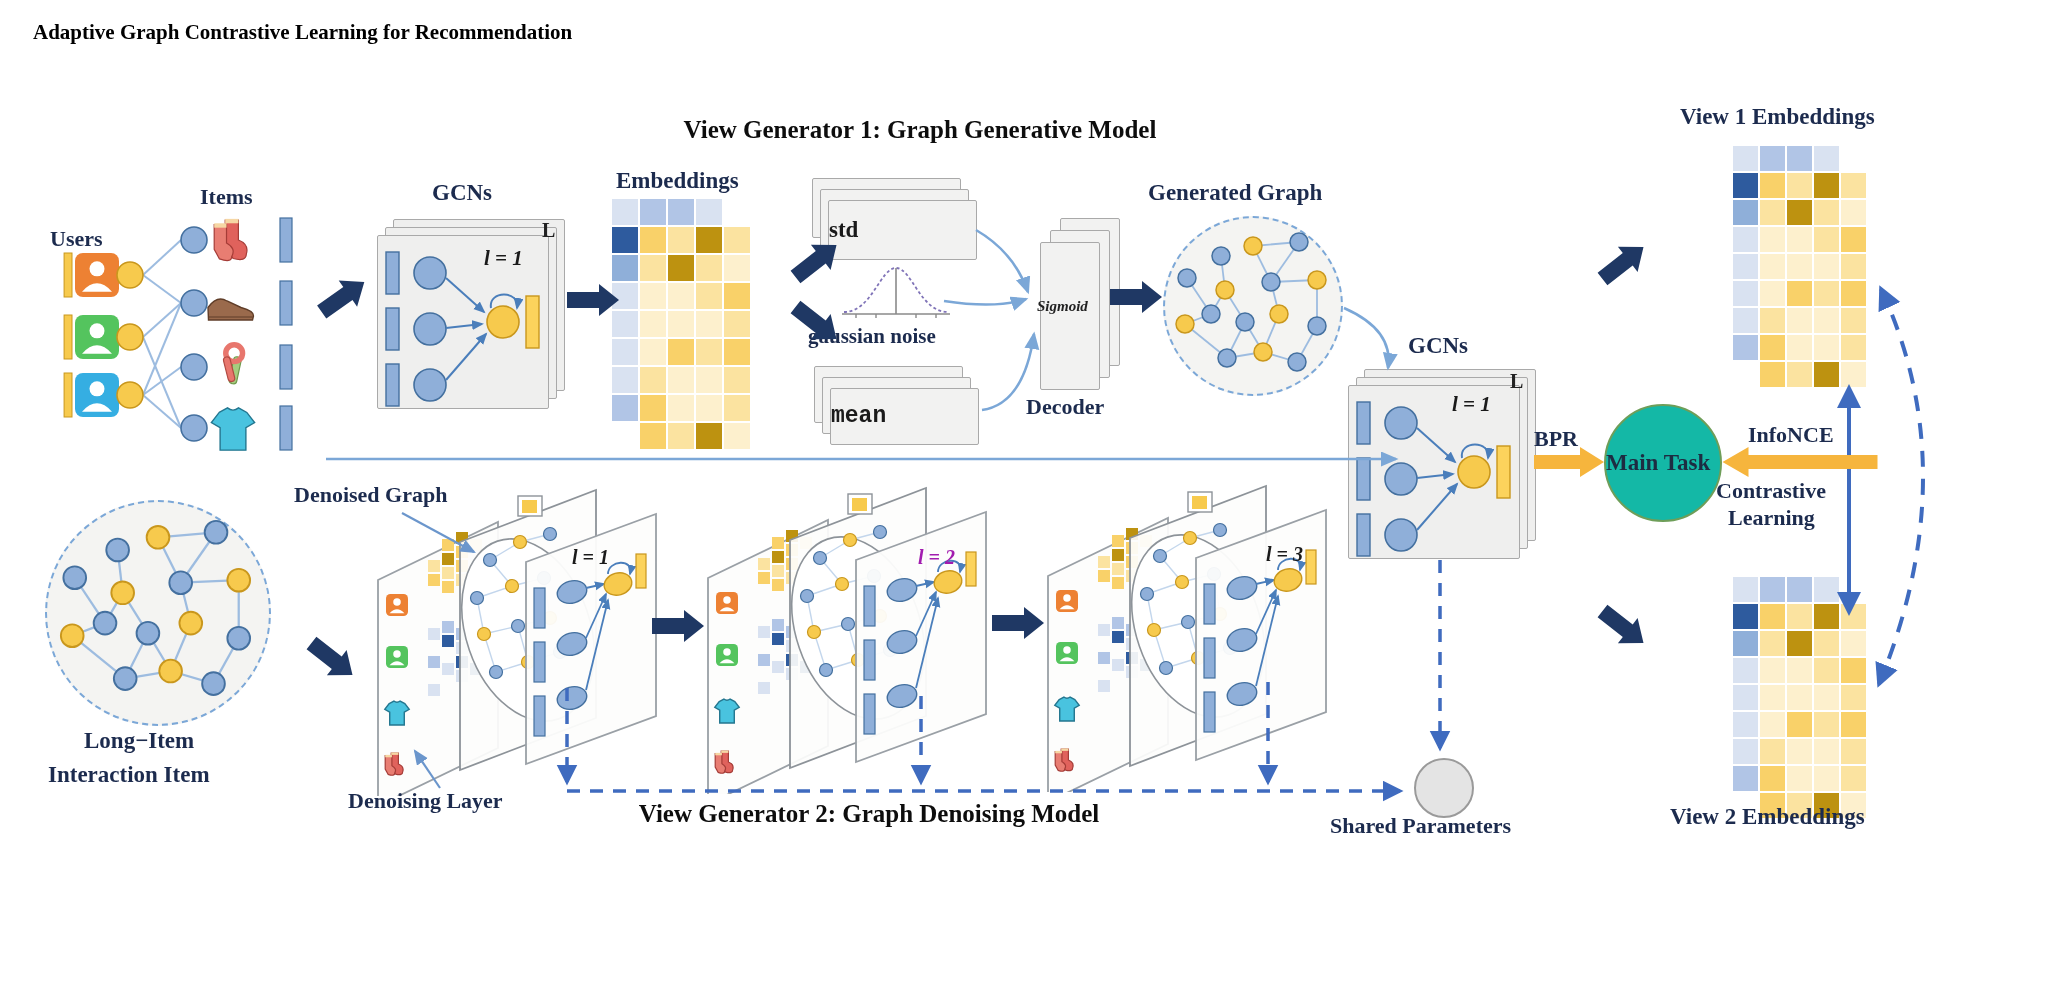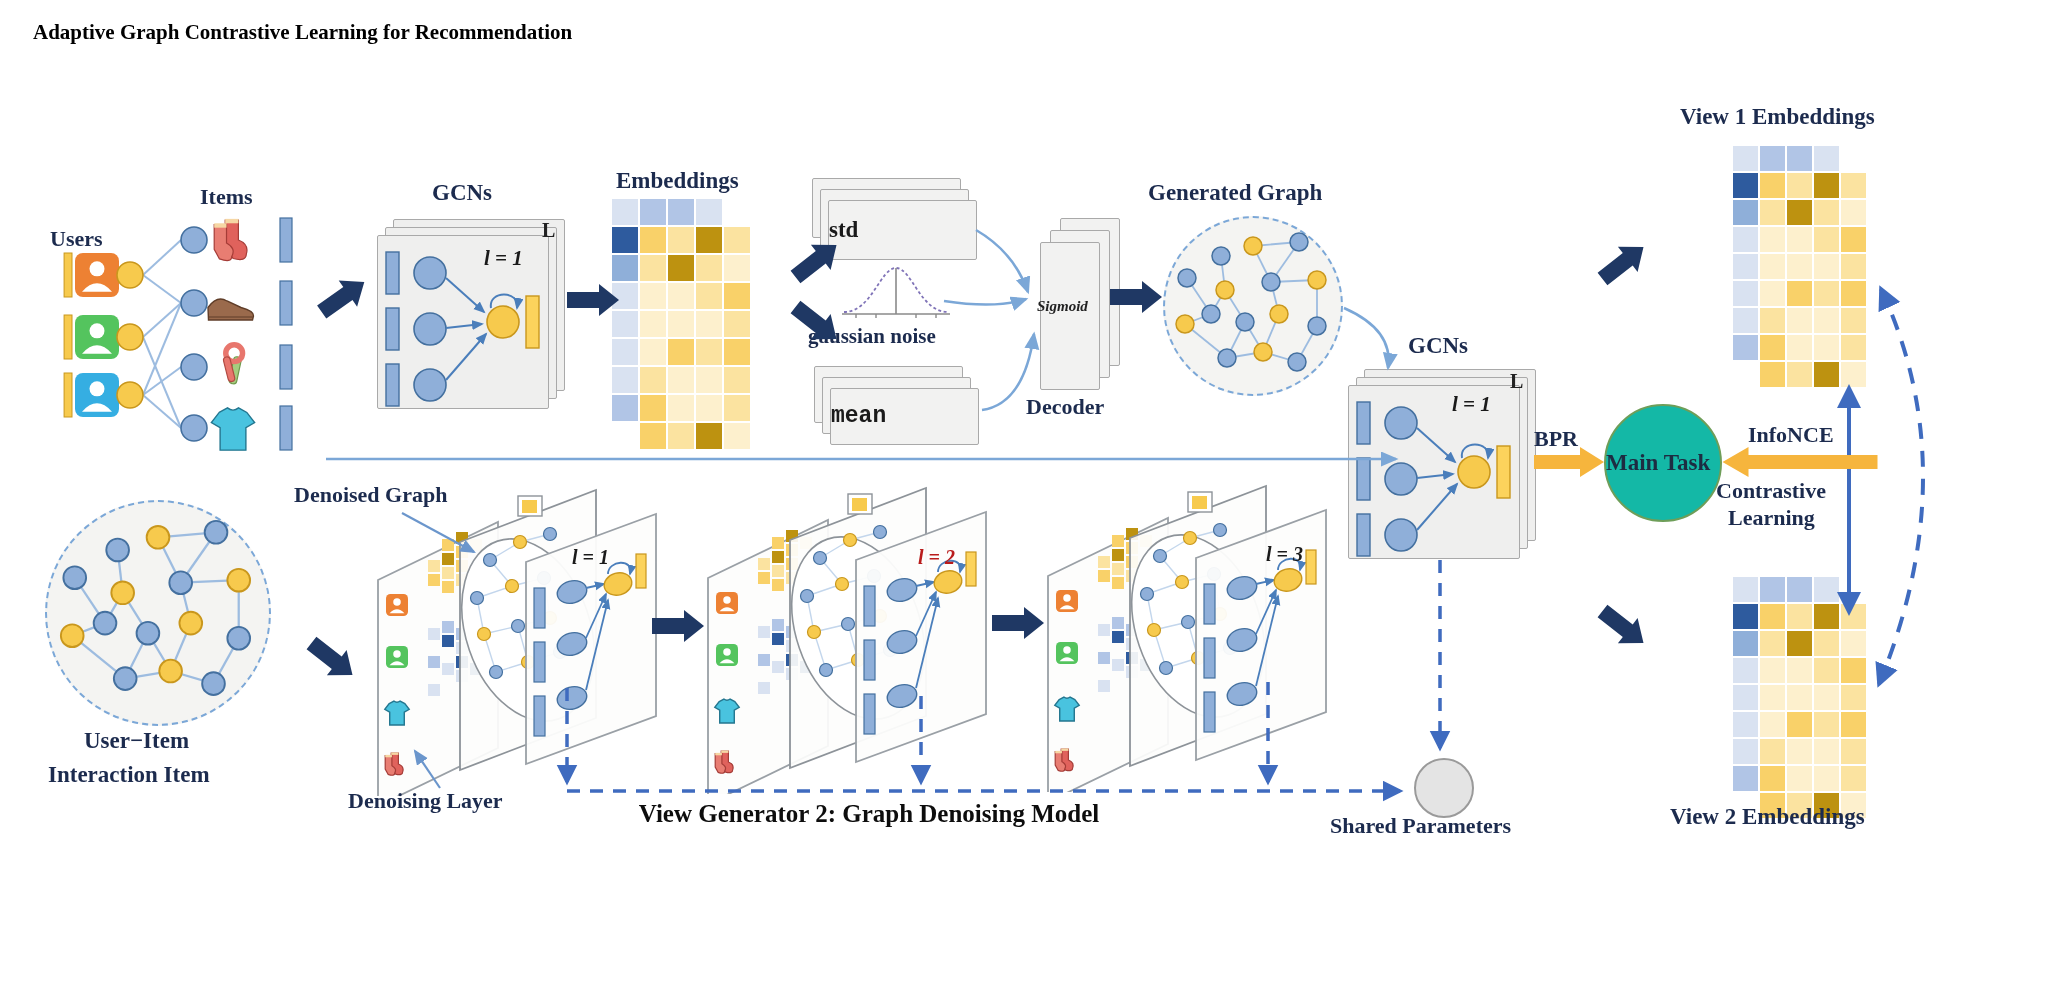--- a/index.html
+++ b/index.html
@@ -20,20 +20,21 @@
   .abs{position:absolute;}
   .it{font-style:italic;}
 </style>
 </head>
 <body>
 
 <div id="canvas">
 
   <div class="hdr" style="left:33px;">Adaptive Graph Contrastive Learning for Recommendation</div>
 
+  <div class="title" style="left:630px;top:116px;width:580px;">View Generator 1: Graph Generative Model</div>
   <div class="title" style="left:634px;top:800px;width:470px;">View Generator 2: Graph Denoising Model</div>
 
   <div class="lbl" style="left:50px;top:226px;">Users</div>
   <div class="lbl" style="left:200px;top:184px;">Items</div>
   <svg id="bipartite" class="abs" style="left:40px;top:180px;" width="320" height="290" viewBox="0 0 320 290">
       <g stroke="#9dbce0" stroke-width="2">
         <line x1="103" y1="95" x2="141" y2="60"></line>
         <line x1="103" y1="95" x2="141" y2="123"></line>
         <line x1="103" y1="157" x2="141" y2="123"></line>
         <line x1="103" y1="157" x2="141" y2="248"></line>
@@ -394,21 +395,21 @@
         <circle cx="20" cy="106" r="9" fill="#f7ca4d" stroke="#c9971d" stroke-width="1.5"></circle>
         <circle cx="46" cy="96" r="9" fill="#8fafd9" stroke="#44709f" stroke-width="1.5"></circle>
         <circle cx="80" cy="104" r="9" fill="#8fafd9" stroke="#44709f" stroke-width="1.5"></circle>
         <circle cx="114" cy="96" r="9" fill="#f7ca4d" stroke="#c9971d" stroke-width="1.5"></circle>
         <circle cx="152" cy="108" r="9" fill="#8fafd9" stroke="#44709f" stroke-width="1.5"></circle>
         <circle cx="62" cy="140" r="9" fill="#8fafd9" stroke="#44709f" stroke-width="1.5"></circle>
         <circle cx="98" cy="134" r="9" fill="#f7ca4d" stroke="#c9971d" stroke-width="1.5"></circle>
         <circle cx="132" cy="144" r="9" fill="#8fafd9" stroke="#44709f" stroke-width="1.5"></circle>
       </svg>
   </div>
-  <div class="lbl ctr" style="left:84px;top:728px;width:150px;font-size:23px;">User−Item</div>
+  <div class="lbl ctr" style="left:84px;top:728px;width:150px;font-size:23px;">Long−Item</div>
   <div class="lbl ctr" style="left:48px;top:762px;width:222px;font-size:23px;">Interaction Item</div>
 
   <div class="lbl" style="left:294px;top:482px;">Denoised Graph</div>
   <svg class="abs denoise" style="left:372px;top:476px;" width="290" height="320" viewBox="0 0 290 320">
       <polygon points="6,104 126,46 126,272 6,330" fill="#fdfdfc" stroke="#9aa0a6" stroke-width="1.8"></polygon>
       <rect x="70" y="63" width="12" height="12" fill="#f9d169"></rect>
       <rect x="84" y="56" width="12" height="12" fill="#bd9210"></rect>
       <rect x="56" y="84" width="12" height="12" fill="#fbe3a0"></rect>
       <rect x="70" y="77" width="12" height="12" fill="#bd9210"></rect>
       <rect x="84" y="70" width="12" height="12" fill="#f9d169"></rect>
@@ -672,21 +673,21 @@
       <g stroke="#4a7ebb" stroke-width="1.8" fill="none">
     <line x1="214" y1="112" x2="232" y2="108" marker-end="url(#mk-gcn)"></line>
     <line x1="214" y1="162" x2="234" y2="118" marker-end="url(#mk-gcn)"></line>
     <line x1="214" y1="214" x2="236" y2="124" marker-end="url(#mk-gcn)"></line>
     <path d="M 236 98 C 236 84 262 82 258 98" marker-end="url(#mk-gcn)"></path>
       </g>
       <ellipse cx="246" cy="108" rx="14" ry="11" transform="rotate(-16 246 108)" fill="#f7ca4d" stroke="#c9971d" stroke-width="1.4"></ellipse>
       <rect x="264" y="78" width="10" height="34" fill="#fcd35c" stroke="#c9971d" stroke-width="1.2"></rect>
     </svg>
   <div class="lbl it" style="left:572px;top:546px;font-size:20px;color:#1a1a1a;">l = 1</div>
-  <div class="lbl it" style="left:918px;top:546px;font-size:20px;color:#b91c1c;">l = 2</div>
+  <div class="lbl it" style="left:918px;top:546px;font-size:20px;color:#a21caf;">l = 2</div>
   <div class="lbl it" style="left:1266px;top:543px;font-size:20px;color:#1a1a1a;">l = 3</div>
   <div class="lbl" style="left:348px;top:788px;">Denoising Layer</div>
 
   <div class="circle-node" style="left:1414px;top:758px;width:56px;height:56px;background:#e4e4e4;border:2px solid #9a9a9a;"></div>
   <div class="lbl ctr" style="left:1330px;top:813px;width:245px;">Shared Parameters</div>
 
 
   <svg id="overlay" class="abs" style="left:0;top:0;z-index:6;pointer-events:none;" width="2054" height="986" viewBox="0 0 2054 986">
       <defs>
    <marker id="mk-gcn" orient="auto" markerWidth="7" markerHeight="7" refX="5" refY="2.5">

